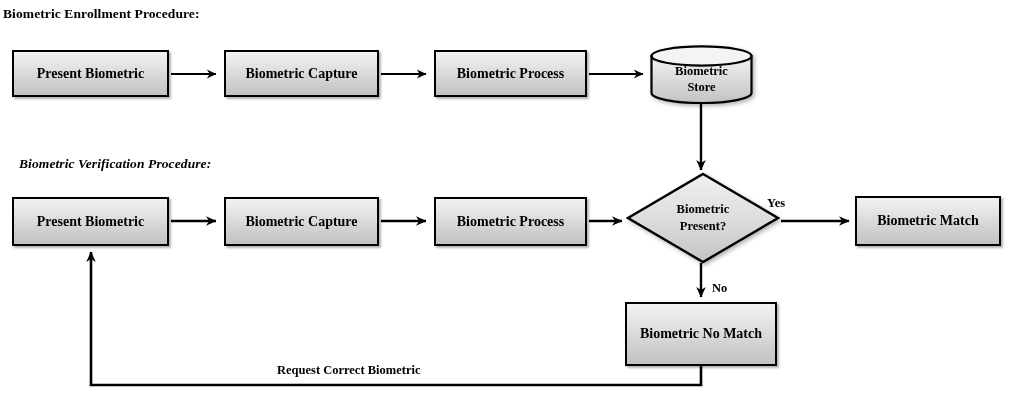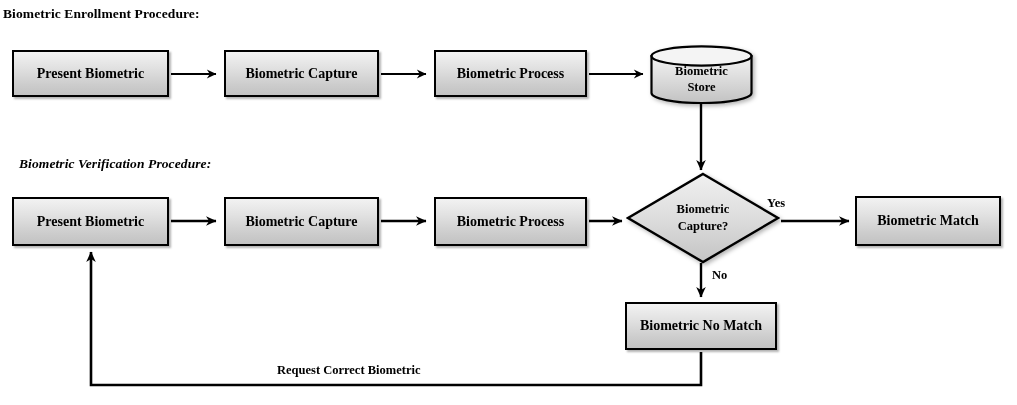--- a/index.html
+++ b/index.html
@@ -45,21 +45,21 @@
   #box-e-present  { left: 12px;  top: 50px; width: 157px; height: 47px; }
   #box-e-capture  { left: 224px; top: 50px; width: 155px; height: 47px; }
   #box-e-process  { left: 434px; top: 50px; width: 153px; height: 47px; }
 
   
   #box-v-present  { left: 12px;  top: 197px; width: 157px; height: 49px; }
   #box-v-capture  { left: 224px; top: 197px; width: 155px; height: 49px; }
   #box-v-process  { left: 434px; top: 197px; width: 153px; height: 49px; }
 
   #box-match      { left: 855px; top: 196px; width: 146px; height: 50px; }
-  #box-nomatch    { left: 625px; top: 302px; width: 152px; height: 48px; }
+  #box-nomatch    { left: 625px; top: 302px; width: 152px; height: 64px; }
 
   
   #store-cylinder {
     position: absolute;
     left: 650px;
     top: 45px;
     width: 103px;
     height: 59px;
     filter: drop-shadow(2px 2px 2px rgba(0,0,0,0.30));
   }
@@ -115,21 +115,21 @@
   }
 
   .edge-label {
     position: absolute;
     font-weight: bold;
     font-size: 12.5px;
     color: #000000;
     white-space: nowrap;
   }
   #label-yes { left: 767px; top: 196px; }
-  #label-no  { left: 712px; top: 268px; text-align: center; }
+  #label-no  { left: 712px; top: 281px; text-align: center; }
   #label-request { left: 277px; top: 363px; }
 </style>
 </head>
 <body>
 
 <div id="canvas">
 
   <div class="heading" id="heading-enrollment">Biometric Enrollment Procedure:</div>
 
   <div class="heading" id="heading-verification">Biometric Verification Procedure:</div>
@@ -194,21 +194,21 @@
       <linearGradient id="diaGrad" x1="0" y1="0" x2="0" y2="1">
         <stop offset="0%" stop-color="#f0f0f0"></stop>
         <stop offset="50%" stop-color="#dddddd"></stop>
         <stop offset="100%" stop-color="#c4c4c4"></stop>
       </linearGradient>
     </defs>
     <polygon points="77,2 152,46 77,90 2,46" fill="url(#diaGrad)" stroke="#000000" stroke-width="2.4"></polygon>
   </svg>
   <div id="decision-label">
     <span>Biometric</span>
-    <span>Capture?</span>
+    <span>Present?</span>
   </div>
 
   <div class="proc-box" id="box-match">Biometric Match</div>
 
   <div class="proc-box" id="box-nomatch">Biometric No Match</div>
 
   <div class="edge-label" id="label-yes">Yes</div>
 
   <div class="edge-label" id="label-no">No</div>
 

